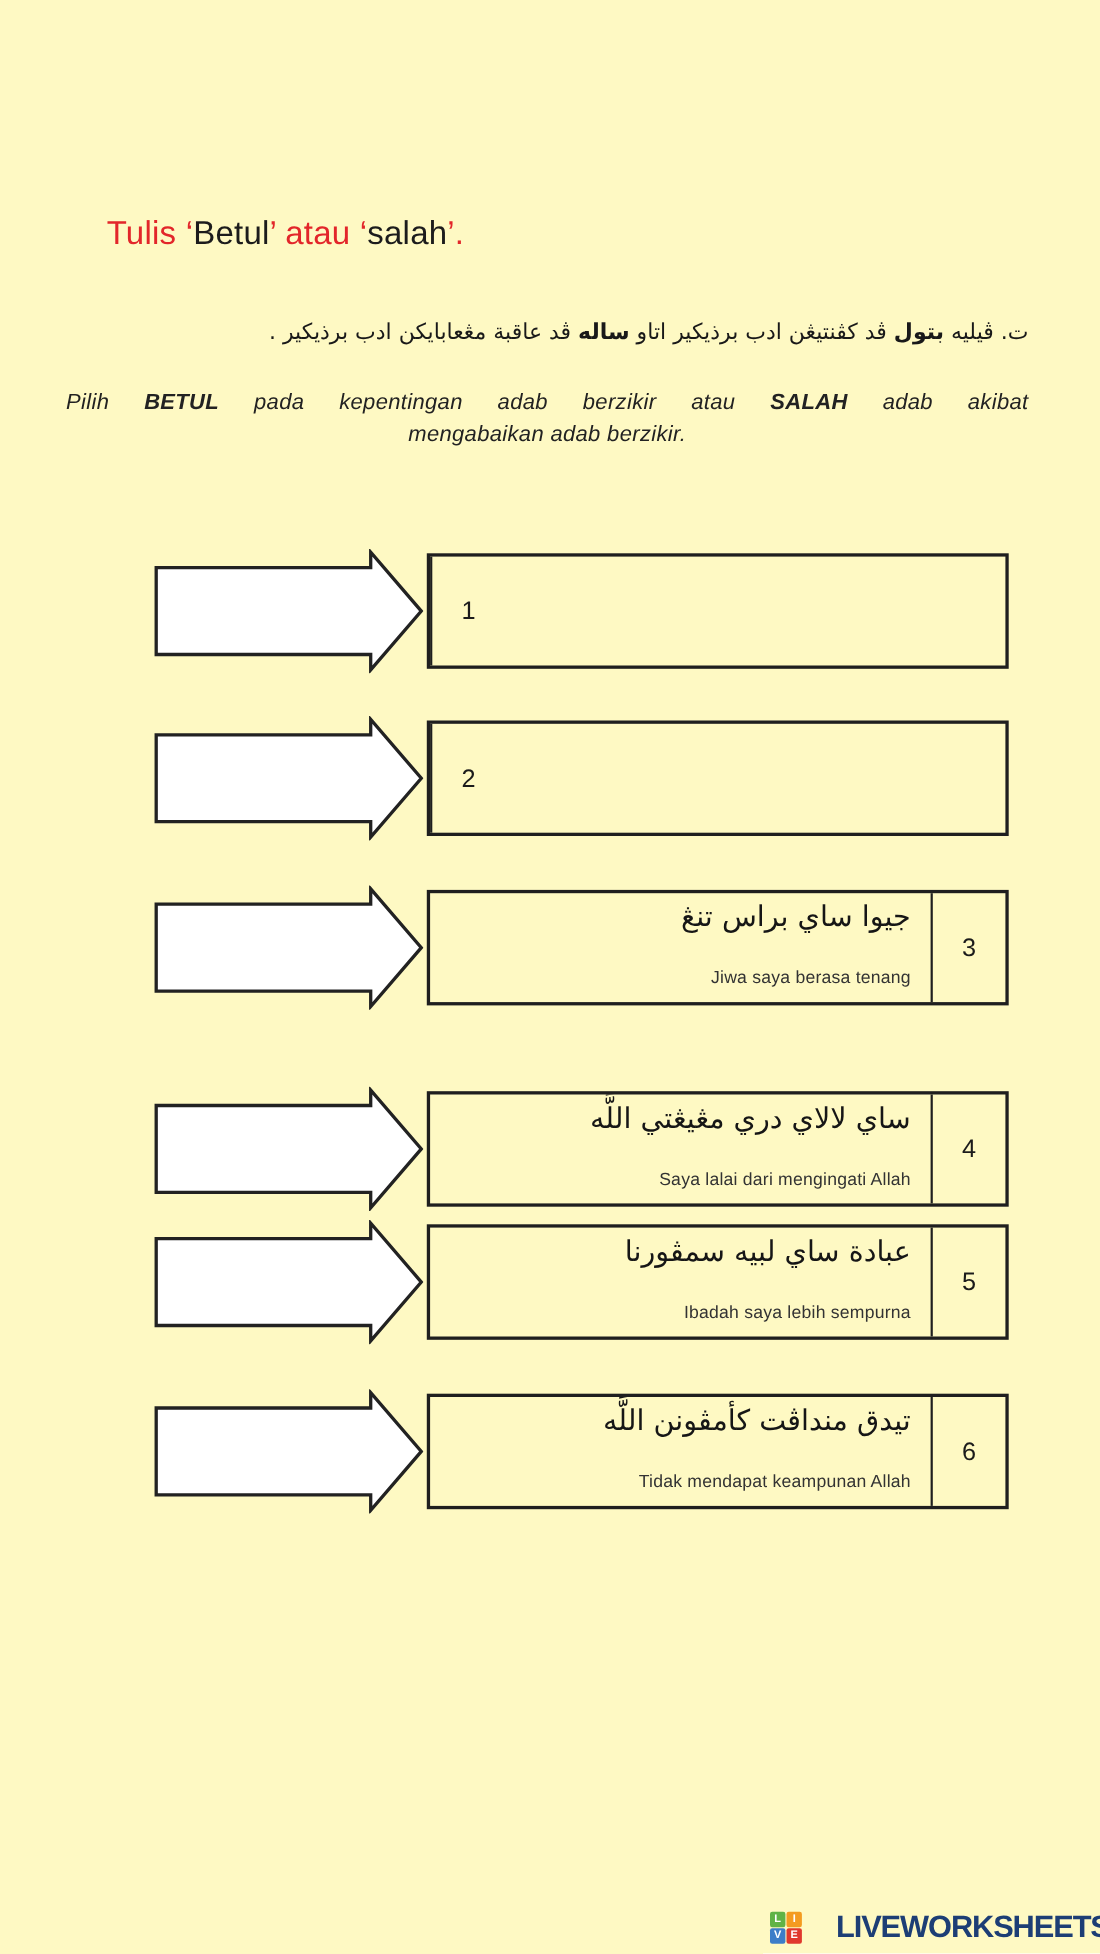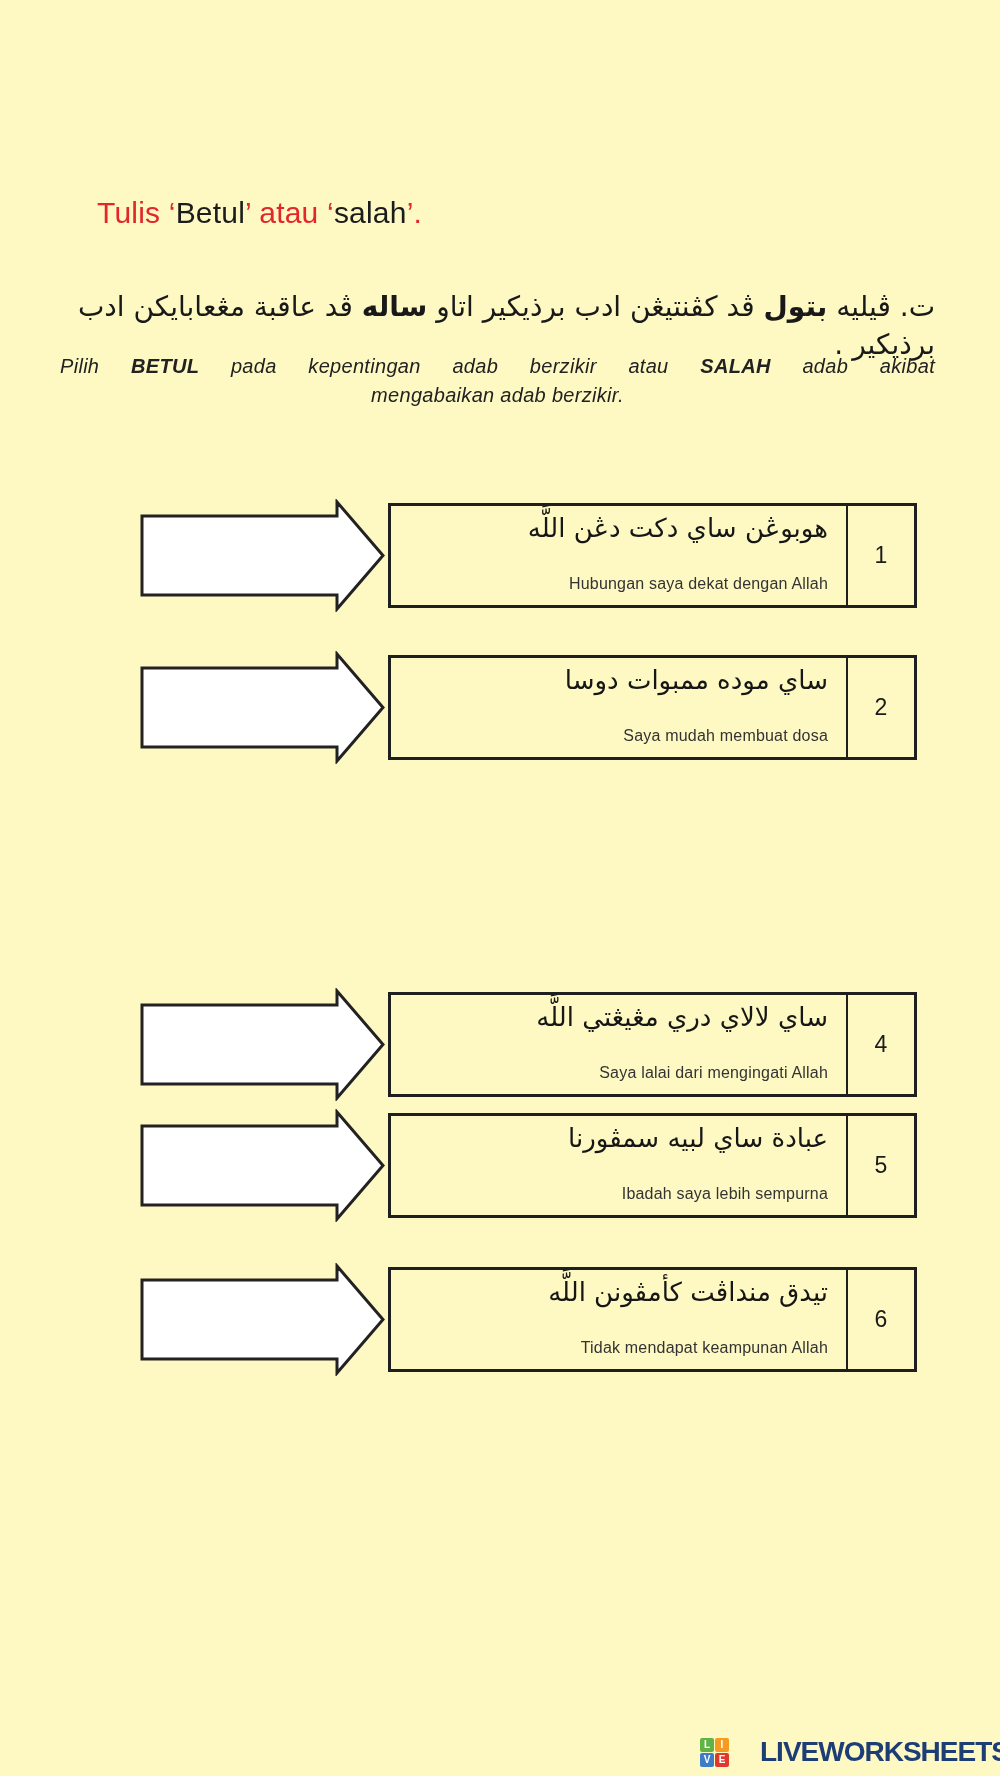--- a/index.html
+++ b/index.html
@@ -27,21 +27,21 @@
   .b { font-weight: 700; }
 
   
   .jawi-heading {
     position: absolute;
     left: 60px;
     width: 875px;
     top: 288px;
     direction: rtl;
     text-align: right;
-    font-size: 28px;
+    font-size: 20px;
     line-height: 1.35;
     font-family: "DejaVu Sans", sans-serif;
     color: #191919;
   }
 
   
   .instruction {
     position: absolute;
     left: 60px;
     width: 875px;
@@ -155,41 +155,45 @@
   <div class="instruction">
     <div class="inst-line1"><span>Pilih </span><span class="b">BETUL</span><span> pada kepentingan adab berzikir atau </span><span class="b">SALAH</span><span> adab akibat</span></div>
     <div class="inst-line2">mengabaikan adab berzikir.</div>
   </div>
 
   <div class="row" style="top:503px">
     <svg class="arrow" viewBox="0 0 245 113">
       <polygon points="2,17 197,17 197,3 243,56.5 197,110 197,96 2,96" fill="#ffffff" stroke="#222222" stroke-width="3"></polygon>
     </svg>
     <div class="itembox">
-      <div class="main">
-        <div class="jawi-line">هوبوڠن ساي دكت دڠن اللَّه</div>
-        <div class="malay-line">Hubungan saya dekat dengan Allah</div>
-      </div>
       <div class="numcell">1</div>
     </div>
   </div>
 
   <div class="row" style="top:655px">
     <svg class="arrow" viewBox="0 0 245 113">
       <polygon points="2,17 197,17 197,3 243,56.5 197,110 197,96 2,96" fill="#ffffff" stroke="#222222" stroke-width="3"></polygon>
     </svg>
     <div class="itembox">
-      <div class="main">
-        <div class="jawi-line">ساي موده ممبوات دوسا</div>
-        <div class="malay-line">Saya mudah membuat dosa</div>
-      </div>
       <div class="numcell">2</div>
     </div>
   </div>
 
+  <div class="row" style="top:809px">
+    <svg class="arrow" viewBox="0 0 245 113">
+      <polygon points="2,17 197,17 197,3 243,56.5 197,110 197,96 2,96" fill="#ffffff" stroke="#222222" stroke-width="3"></polygon>
+    </svg>
+    <div class="itembox">
+      <div class="main">
+        <div class="jawi-line">جيوا ساي براس تنڠ</div>
+        <div class="malay-line">Jiwa saya berasa tenang</div>
+      </div>
+      <div class="numcell">3</div>
+    </div>
+  </div>
 
   <div class="row" style="top:992px">
     <svg class="arrow" viewBox="0 0 245 113">
       <polygon points="2,17 197,17 197,3 243,56.5 197,110 197,96 2,96" fill="#ffffff" stroke="#222222" stroke-width="3"></polygon>
     </svg>
     <div class="itembox">
       <div class="main">
         <div class="jawi-line">ساي لالاي دري مڠيڠتي اللَّه</div>
         <div class="malay-line">Saya lalai dari mengingati Allah</div>
       </div>

